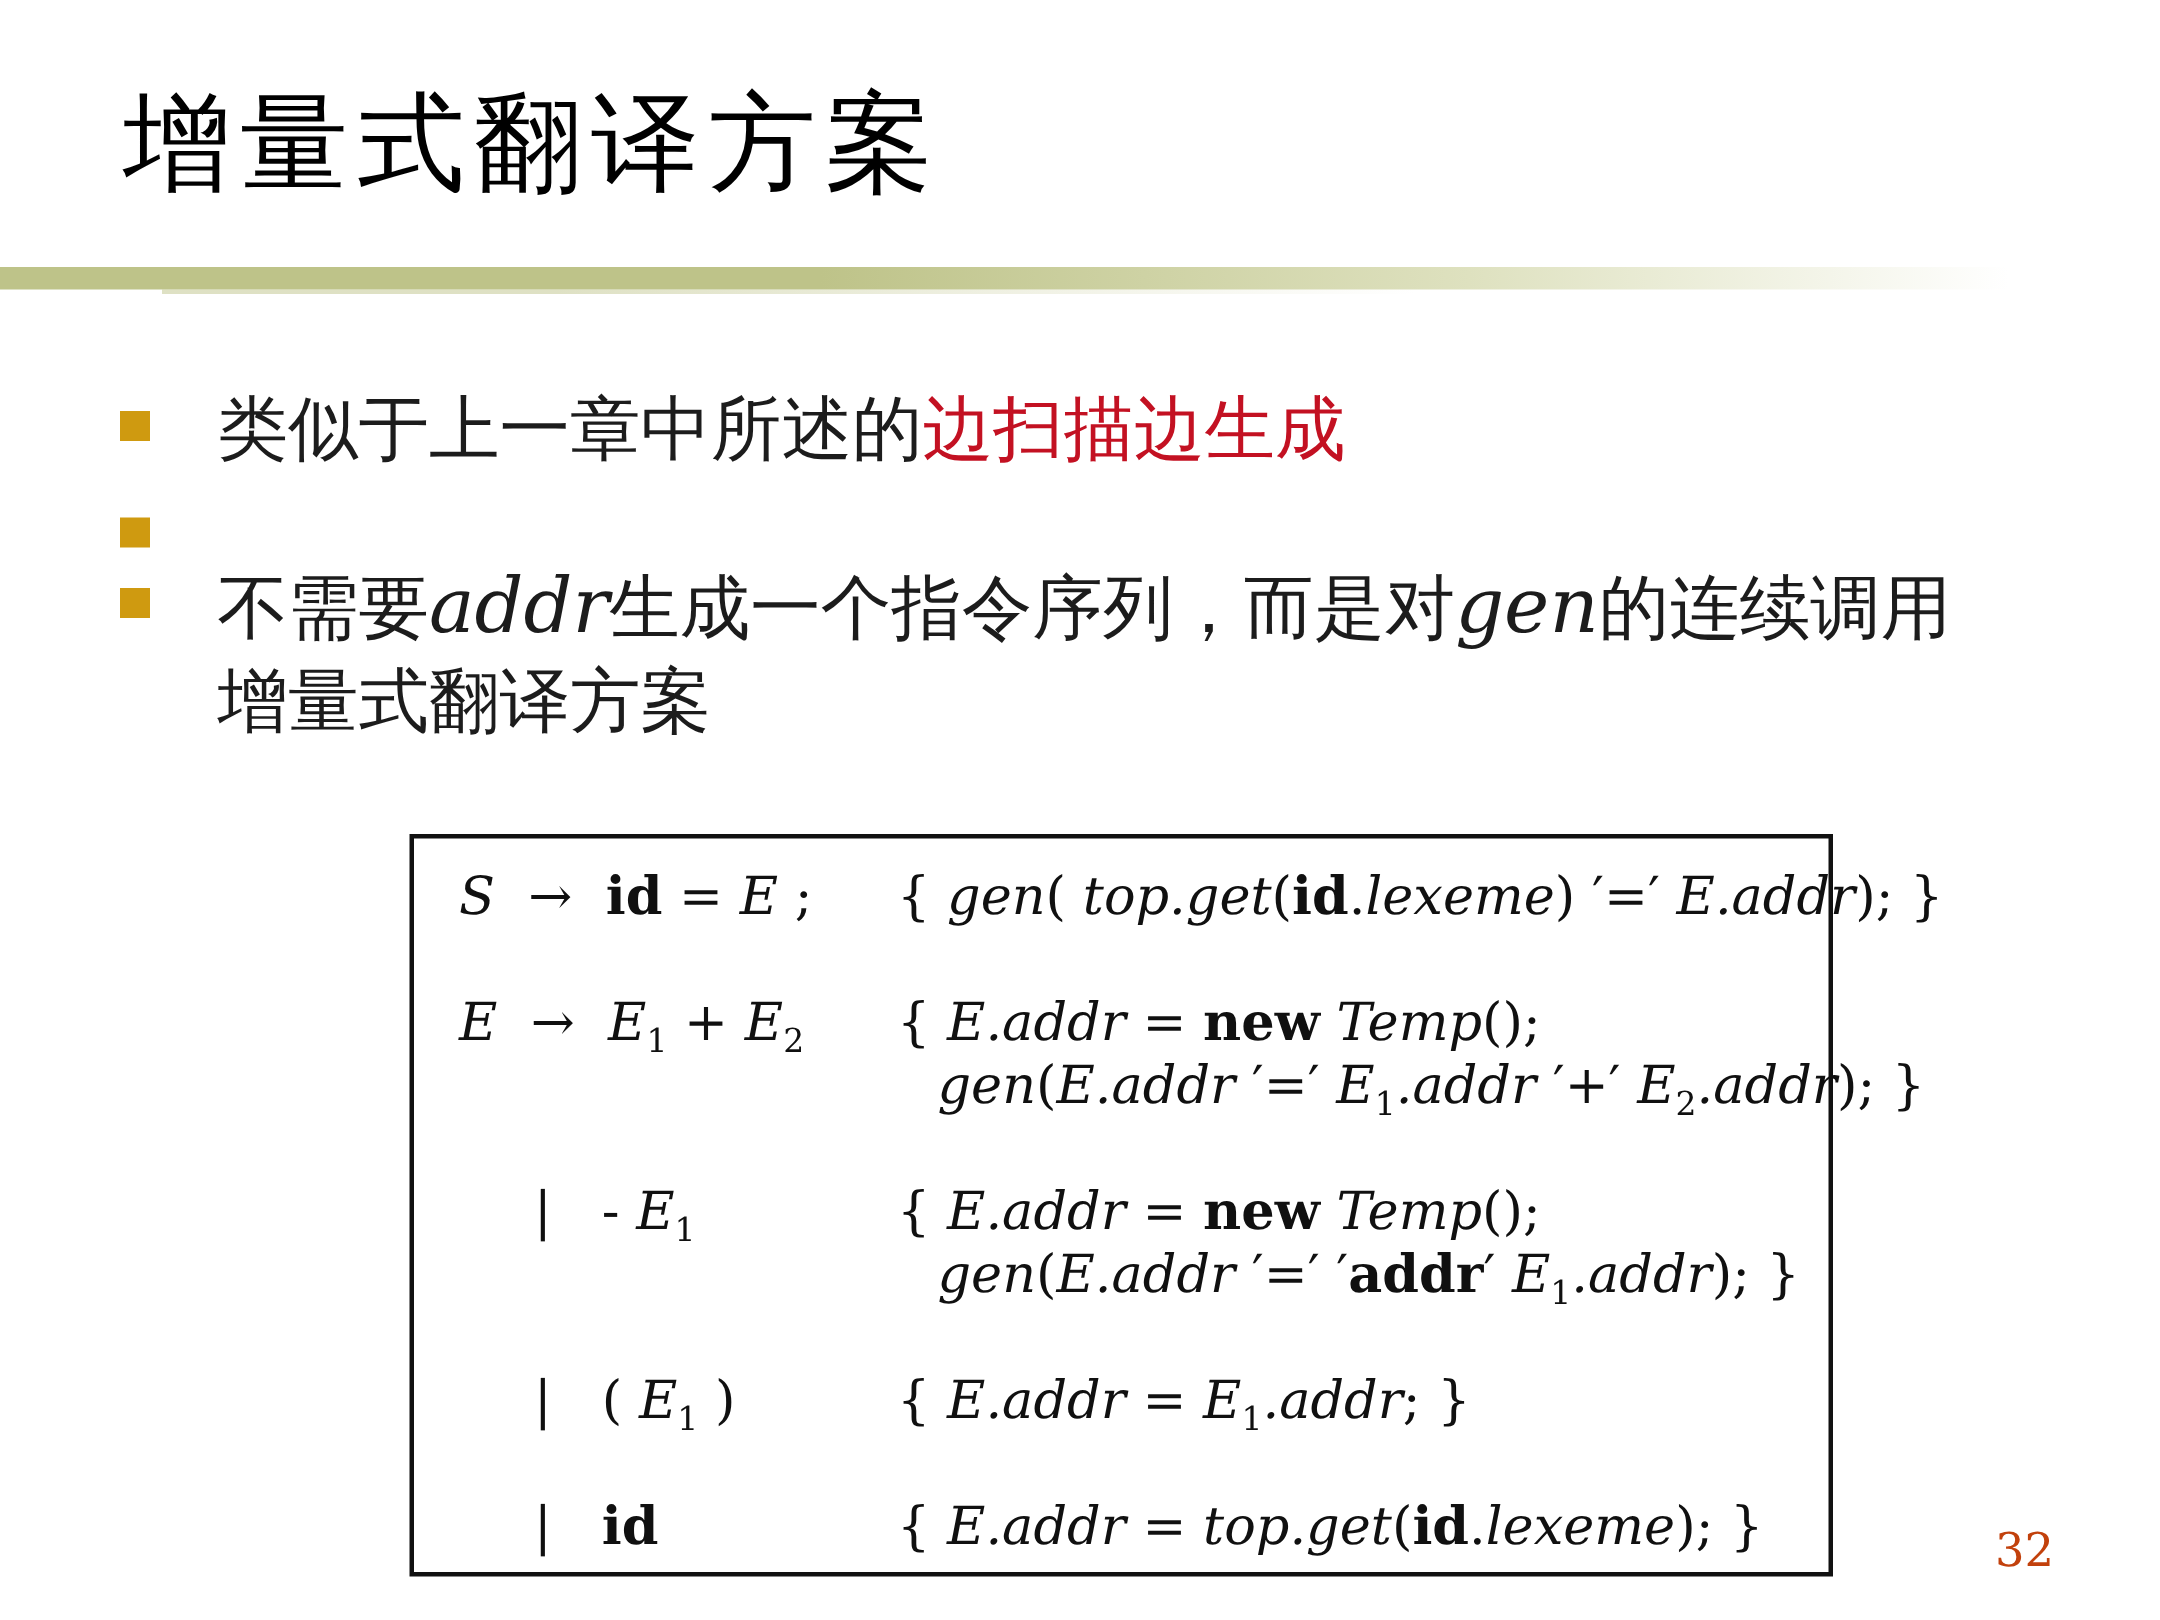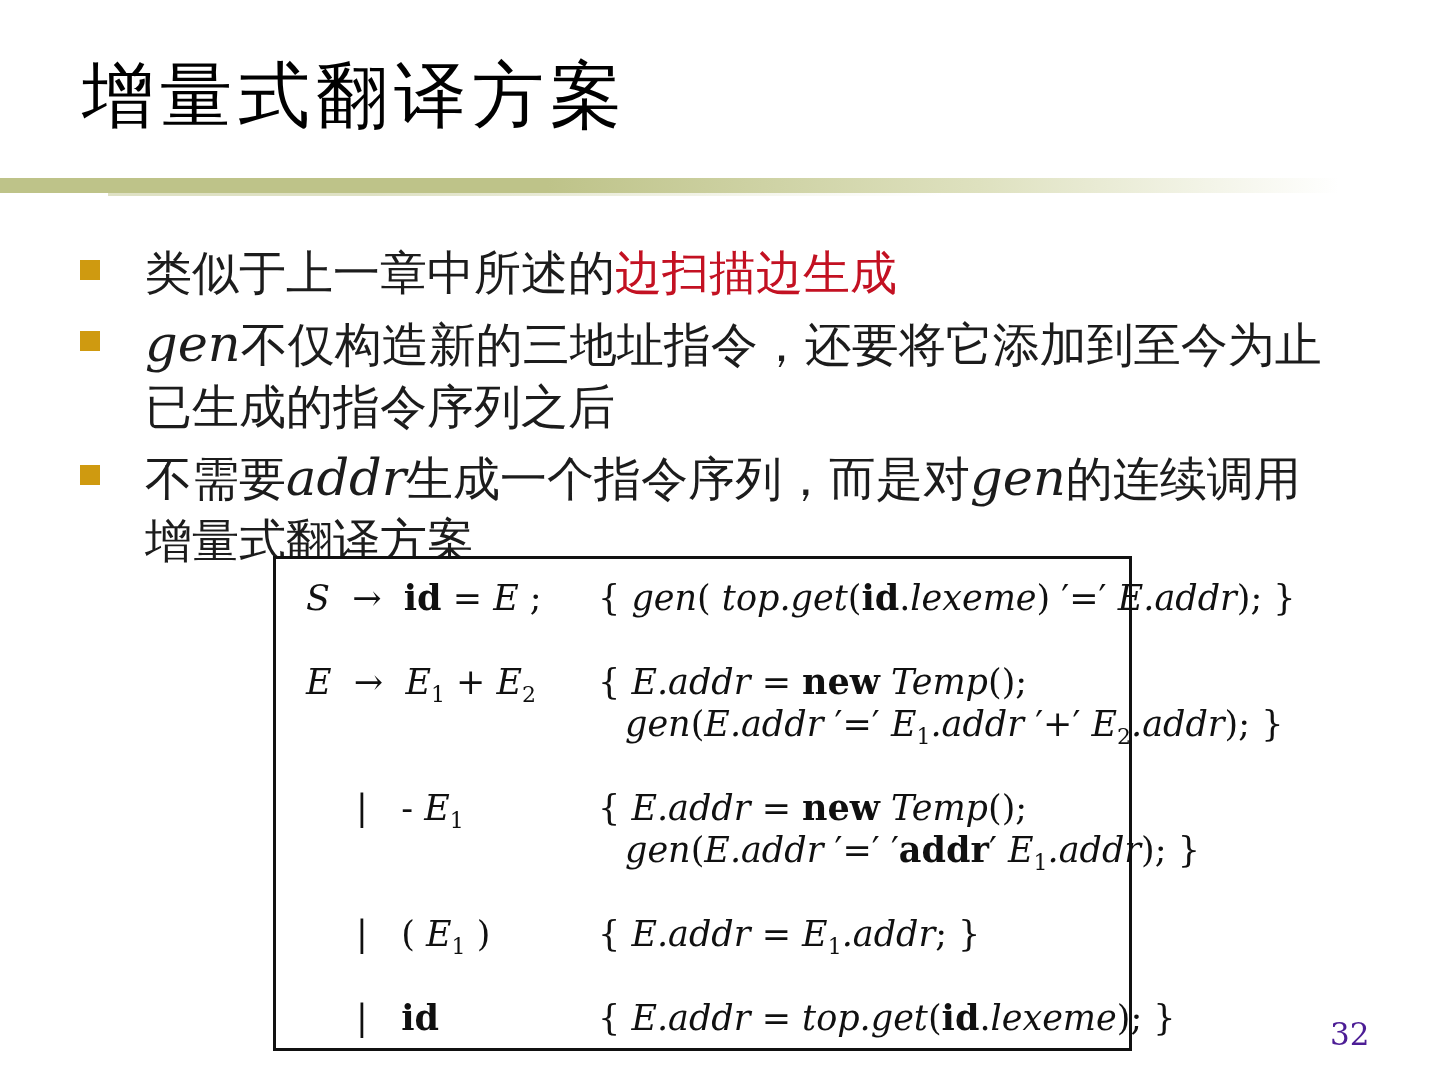--- a/index.html
+++ b/index.html
@@ -28,75 +28,74 @@
       var(--band) 0%, var(--band) 38%,
       rgba(222,225,191,1) 68%, rgba(255,255,255,0) 93%);
   }
   .band-thin{
     position:absolute;left:108px;top:193px;width:880px;height:3px;opacity:.5;
     background:linear-gradient(to right,
       var(--band) 0%, var(--band) 30%, rgba(255,255,255,0) 95%);
   }
 
   
-  .bullets{position:absolute;left:80px;top:242px;width:1340px;}
+  .bullets{position:absolute;left:80px;top:256px;width:1340px;}
   .bullet-item{display:flex;align-items:flex-start;margin-bottom:9px;}
   .bullet-marker{
     flex:0 0 20px;width:20px;height:20px;margin-top:18px;margin-right:45px;
     background:var(--bullet);
   }
   .bullet-text{
     font-size:47px;line-height:62px;color:#1c1c1c;
     font-family:"DejaVu Serif", serif;
     white-space:pre-wrap;
   }
   .s-red{color:var(--red);}
   .s-lat{font-family:"DejaVu Serif", serif;font-style:italic;font-size:51px;}
   .s-i{font-style:italic;}
   .s-b{font-weight:bold;}
 
   
   .figure{
-    position:absolute;left:273px;top:556px;width:859px;height:495px;
+    position:absolute;left:273px;top:556px;width:949px;height:495px;
     border:3px solid var(--figborder);box-sizing:border-box;background:#fff;
     padding:18px 10px 0 30px;
     font-size:35px;line-height:42px;color:#101010;
     font-family:"DejaVu Serif", serif;
   }
   .figure-row{display:flex;margin-bottom:42px;}
   .figure-row .head{width:292px;flex:0 0 292px;white-space:pre;box-sizing:border-box;}
   .figure-row:nth-child(n+3) .head{padding-left:50px;}
   .figure-row .action .line{white-space:pre;}
   .figure-row .action .line + .line{padding-left:27px;}
   sub{font-size:22px;line-height:0;}
 
   
   .pagenum{
     position:absolute;left:1330px;top:1016px;
-    font-size:31px;color:#4c1d95;font-family:"DejaVu Serif", serif;
+    font-size:31px;color:#c2410c;font-family:"DejaVu Serif", serif;
   }
 </style>
 </head>
 <body>
 
 <div class="slide">
 
   <h1 class="title">增量式翻译方案</h1>
 
   <div class="band"></div>
   <div class="band-thin"></div>
 
   <div class="bullets" id="bullets">
       <div class="bullet-item">
         <span class="bullet-marker"></span>
         <div class="bullet-text"><span>类似于上一章中所述的</span><span class="s-red">边扫描边生成</span></div>
       </div>
       <div class="bullet-item">
         <span class="bullet-marker"></span>
-        <div class="bullet-text"><span class="s-lat">gen</span><span>不仅构造新的三地址指令，还要将它添加到至今为止</span><br><span>已生成的指令序列之后</span></div>
       </div>
       <div class="bullet-item">
         <span class="bullet-marker"></span>
         <div class="bullet-text"><span>不需要</span><span class="s-lat">addr</span><span>生成一个指令序列，而是对</span><span class="s-lat">gen</span><span>的连续调用</span><br><span>增量式翻译方案</span></div>
       </div>
     </div>
 
   <div class="figure">
     <div id="figure-rows">
         <div class="figure-row">

